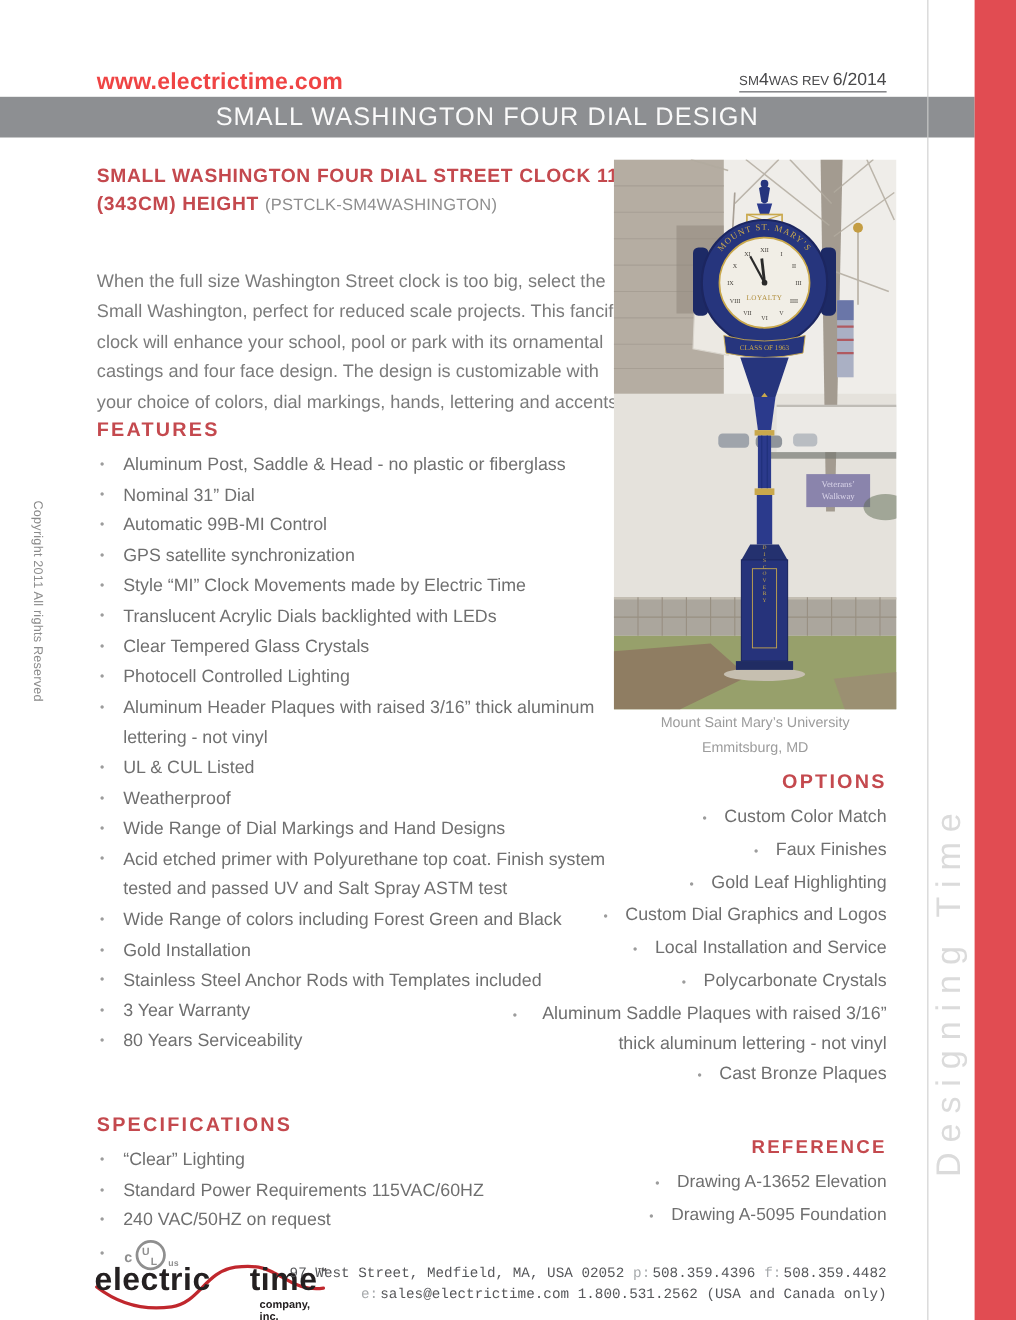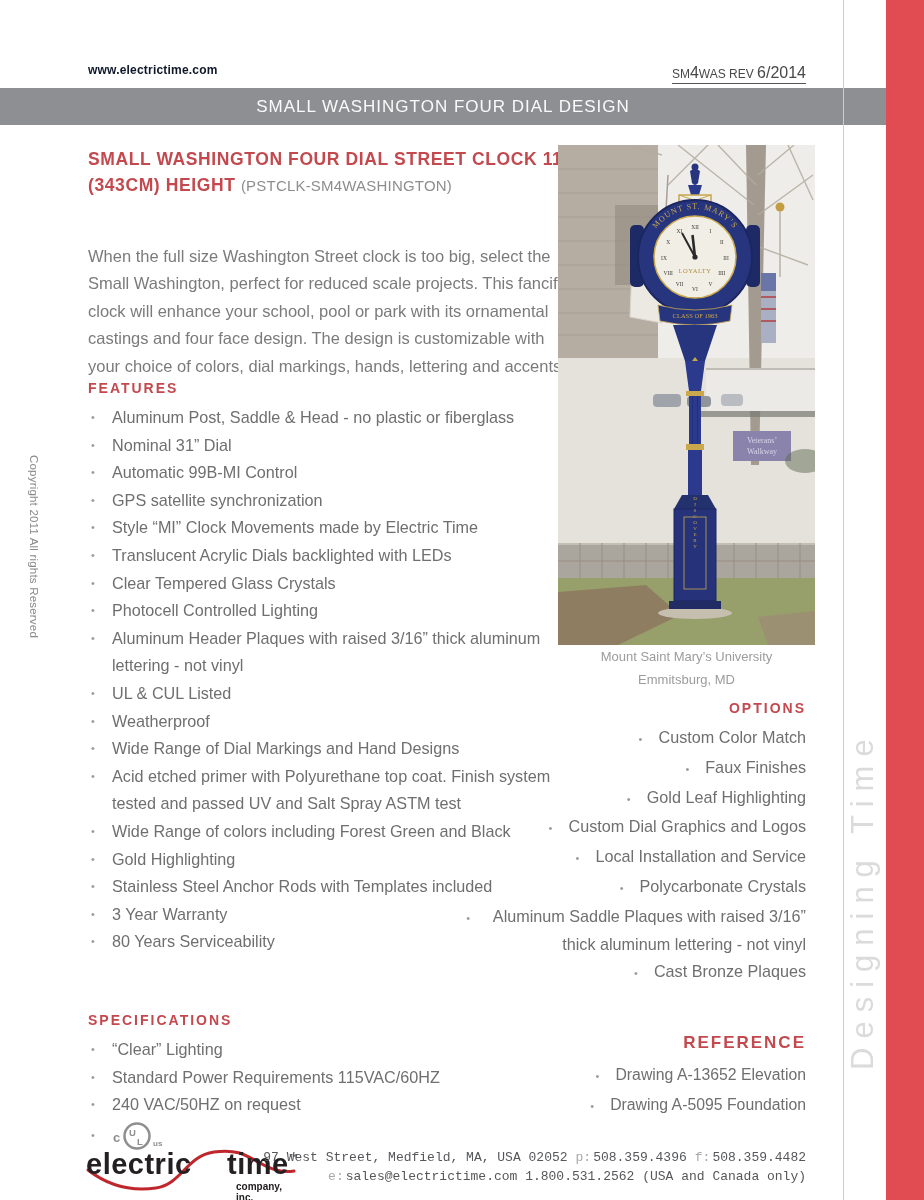--- a/index.html
+++ b/index.html
@@ -7,36 +7,36 @@
         font-family:"Liberation Sans",sans-serif;color:#6F6F6F;}
   
   .vline{position:absolute;left:843px;top:0;width:1px;height:1200px;background:#CDCDCD;z-index:6;}
   .redbar{position:absolute;left:886px;top:0;width:38px;height:1200px;background:#E14C52;z-index:2;}
   .watermark{position:absolute;left:845px;top:646px;height:424px;width:38px;
         writing-mode:vertical-rl;transform:rotate(180deg);font-size:31px;letter-spacing:9px;
         color:#DBDBDB;white-space:nowrap;z-index:3;}
   .copyvert{position:absolute;left:28px;top:455px;height:210px;writing-mode:vertical-rl;
         font-size:11.5px;color:#8A8A8A;letter-spacing:.2px;}
   
-  .site-url{position:absolute;left:88px;top:63px;font-size:12px;font-weight:700;
-        color:#0f172a;letter-spacing:.2px;cursor:pointer;}
+  .site-url{position:absolute;left:88px;top:63px;font-size:21px;font-weight:700;
+        color:#ef4444;letter-spacing:.2px;cursor:pointer;}
   .rev{position:absolute;right:118px;top:64px;color:#48484A;border-bottom:1px solid #55565A;
         padding-bottom:1px;white-space:nowrap;}
   .rev .sm{font-size:12px;} .rev .lg{font-size:16px;}
   .banner{position:absolute;left:0;top:88px;width:886px;height:37px;background:#8D8F92;z-index:1;}
-  .banner span{display:block;text-align:center;line-height:37px;font-size:17px;
+  .banner span{display:block;text-align:center;line-height:37px;font-size:23px;
         letter-spacing:1px;color:#FAFAFA;}
   
   .title{position:absolute;left:88px;top:146px;width:520px;margin:0;font-size:17.5px;
         font-weight:700;color:#C4494E;letter-spacing:.6px;line-height:26px;}
   .title .model{color:#8E8E8E;font-weight:400;font-size:15px;letter-spacing:.2px;}
   .desc{position:absolute;left:88px;top:226px;width:487px;font-size:16.5px;
         line-height:27.5px;color:#7B7B7B;}
   
-  .sec-h{margin:0 0 8px 0;font-size:14px;font-weight:700;color:#C4494E;letter-spacing:2px;}
+  .sec-h{margin:0 0 8px 0;font-size:18px;font-weight:700;color:#C4494E;letter-spacing:2px;}
   
   .blist{list-style:none;margin:0;padding:0;}
   .blist li{position:relative;padding-left:24px;line-height:27.6px;font-size:16.2px;color:#6F6F6F;}
   .blist li::before{content:"•";position:absolute;left:3px;font-size:11px;color:#9C9C9C;}
   .features{position:absolute;left:88px;top:380px;width:470px;}
   .specs{position:absolute;left:88px;top:1012px;width:430px;}
   .cert-row{display:flex;align-items:center;height:34px;}
   
   .rcol{position:absolute;right:118px;text-align:right;}
   .rlist{list-style:none;margin:0;padding:0;}
@@ -97,21 +97,21 @@
       <li>Style “MI” Clock Movements made by Electric Time</li>
       <li>Translucent Acrylic Dials backlighted with LEDs</li>
       <li>Clear Tempered Glass Crystals</li>
       <li>Photocell Controlled Lighting</li>
       <li>Aluminum Header Plaques with raised 3/16” thick aluminum lettering - not vinyl</li>
       <li>UL &amp; CUL Listed</li>
       <li>Weatherproof</li>
       <li>Wide Range of Dial Markings and Hand Designs</li>
       <li>Acid etched primer with Polyurethane top coat. Finish system tested and passed UV and Salt Spray ASTM test</li>
       <li>Wide Range of colors  including  Forest Green and Black</li>
-      <li>Gold Highlighting</li>
+      <li>Gold Installation</li>
       <li>Stainless Steel Anchor Rods with Templates included</li>
       <li>3 Year Warranty</li>
       <li>80 Years Serviceability</li>
     </ul>
   </section>
 
   <figure class="photo" style="margin:0;">
     <svg width="257" height="500" viewBox="0 0 257 500">
 
       <rect x="0" y="0" width="257" height="500" fill="#EFEDE9"></rect>

